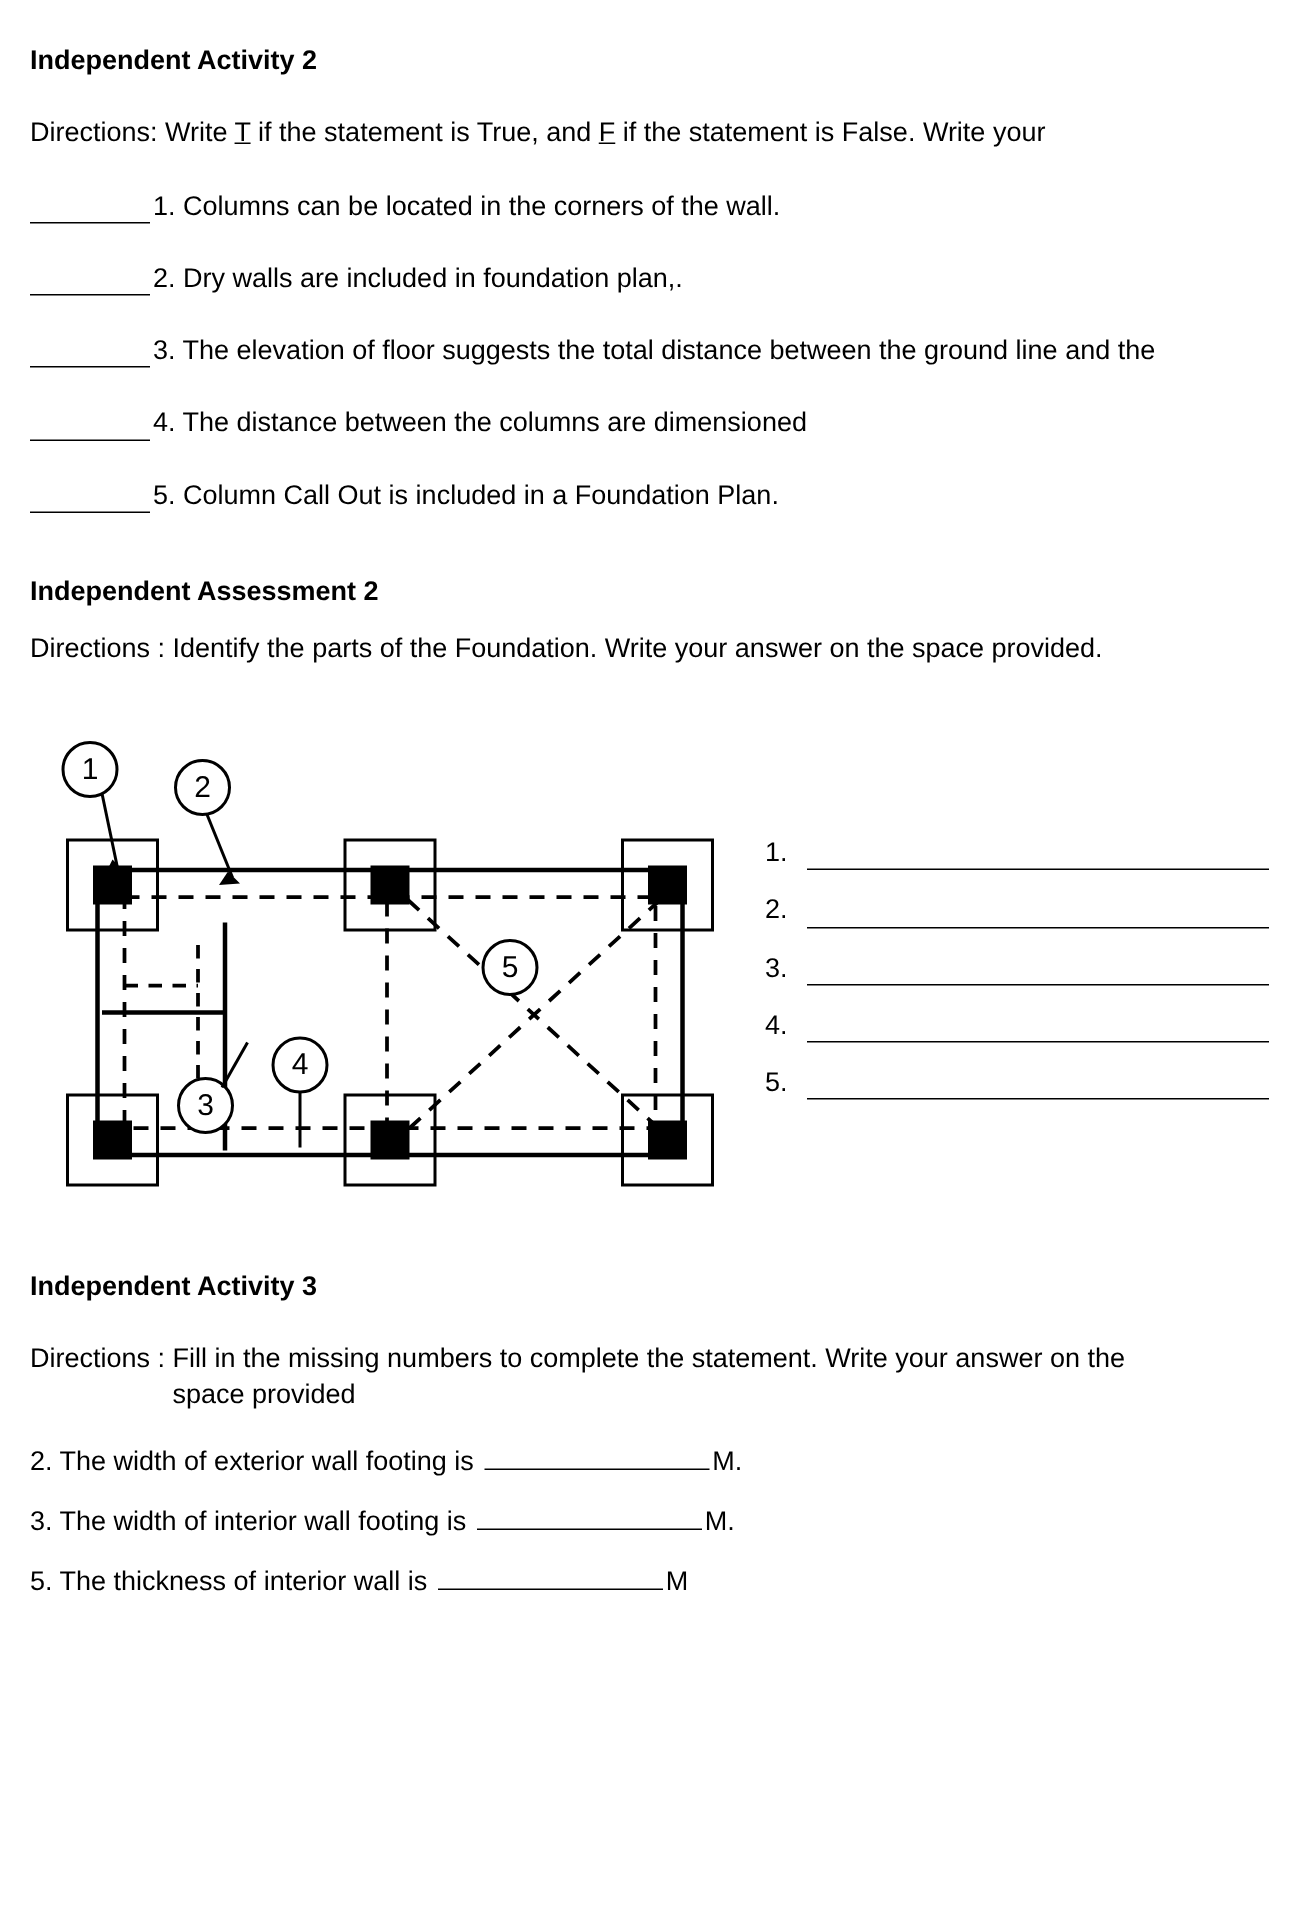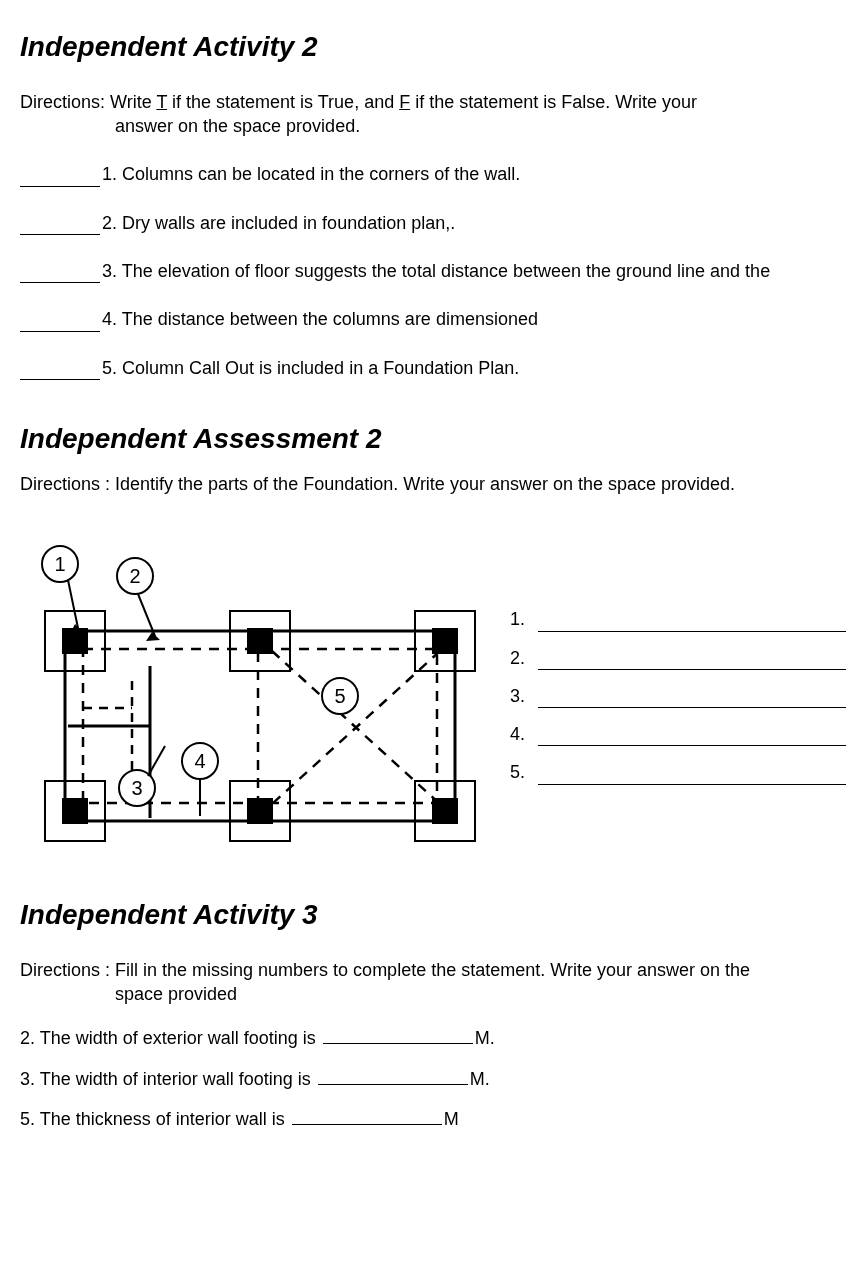--- a/index.html
+++ b/index.html
@@ -7,23 +7,22 @@
     font-family: Arial, Helvetica, sans-serif;
     font-size: 18px;
     color: #000;
     background: #fff;
     margin: 0;
     padding: 18px 20px;
     width: 866px;
     line-height: 1.35;
   }
   .section-title {
-    font-style: italic;
     font-weight: bold;
-    font-size: 28px;
+    font-size: 18px;
     margin: 10px 0 14px 0;
   }
   .directions {
     margin-bottom: 20px;
     margin-top: 24px;
   }
   .directions .indent-line { padding-left: 95px; }
   .tf-item {
     display: flex;
     align-items: flex-end;
@@ -77,21 +76,20 @@
   svg { display: block; }
   .underline { text-decoration: underline; }
 </style>
 </head>
 <body>
 
 <div class="section-title">Independent Activity 2</div>
 
 <div class="directions">
   <span>Directions: Write </span><span class="underline">T</span><span> if the statement is True, and </span><span class="underline">F</span><span> if the statement is False. Write your</span>
-  <div class="indent-line">answer on the space provided.</div>
 </div>
 
 <div>
   <div class="tf-item">
     <span class="blank-line"></span>
     <span class="tf-text">
       <span class="tf-num">1.</span>
       <span>Columns can be located in the corners of the wall.</span>
     </span>
   </div>

